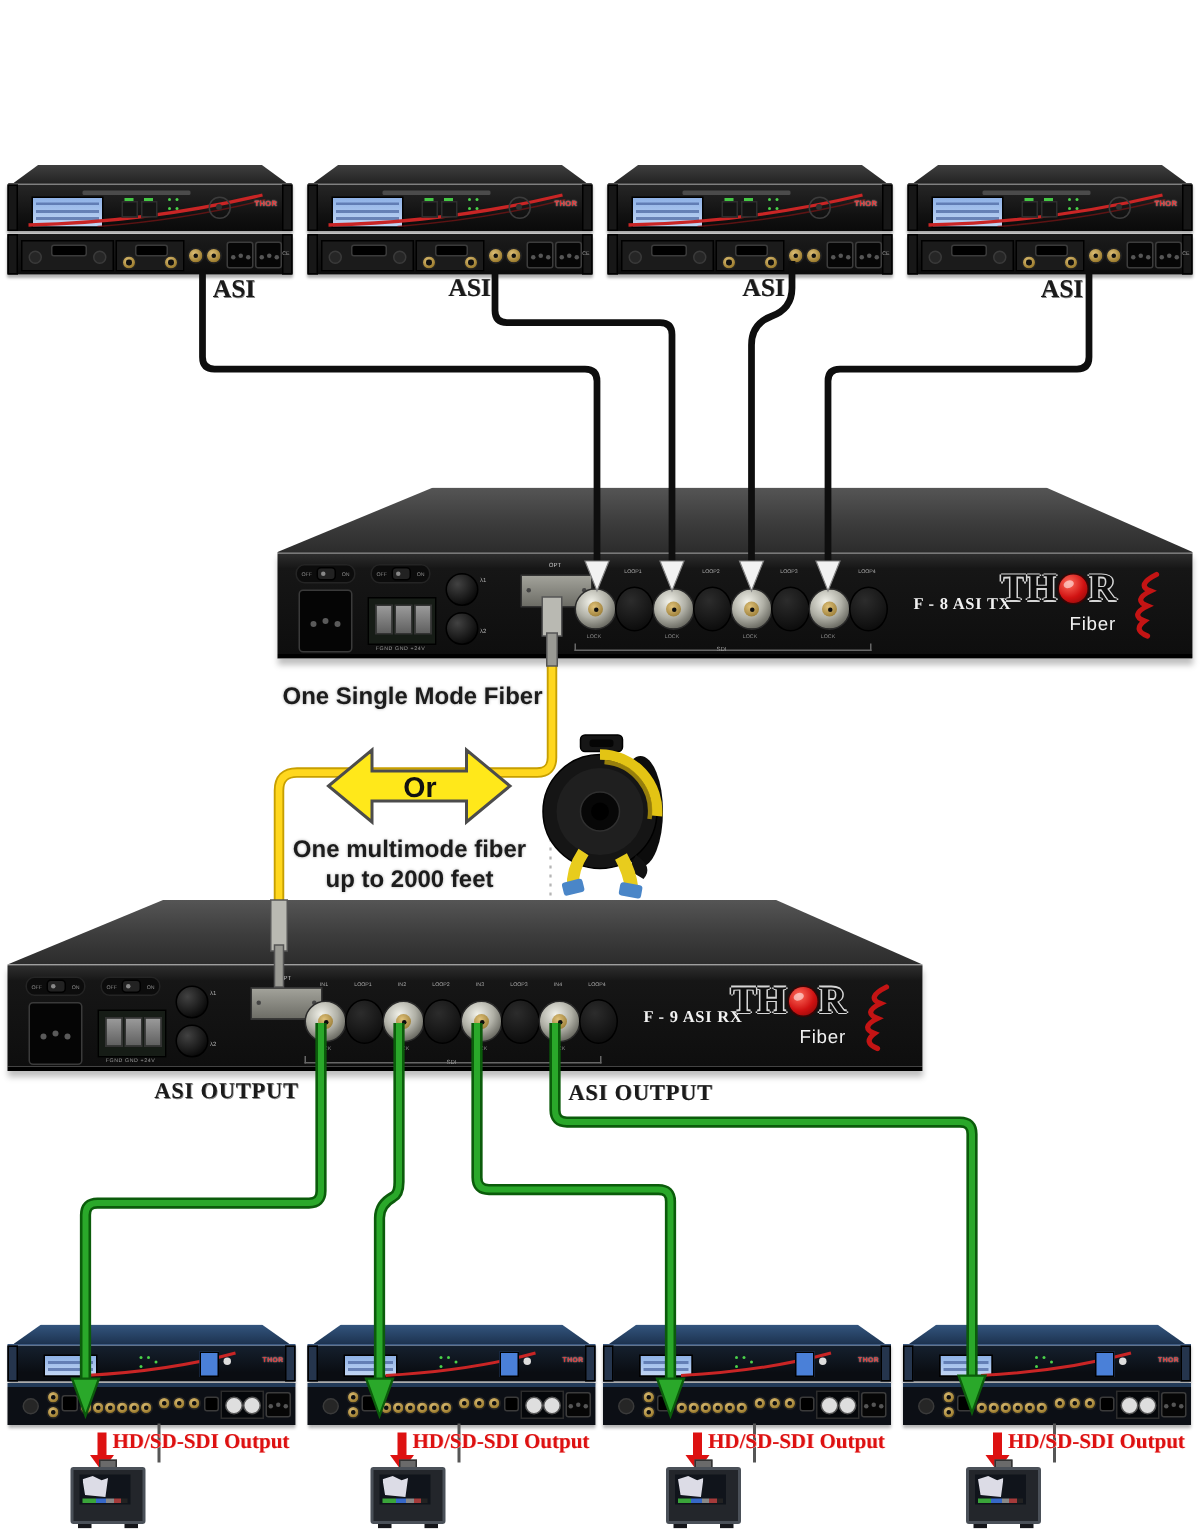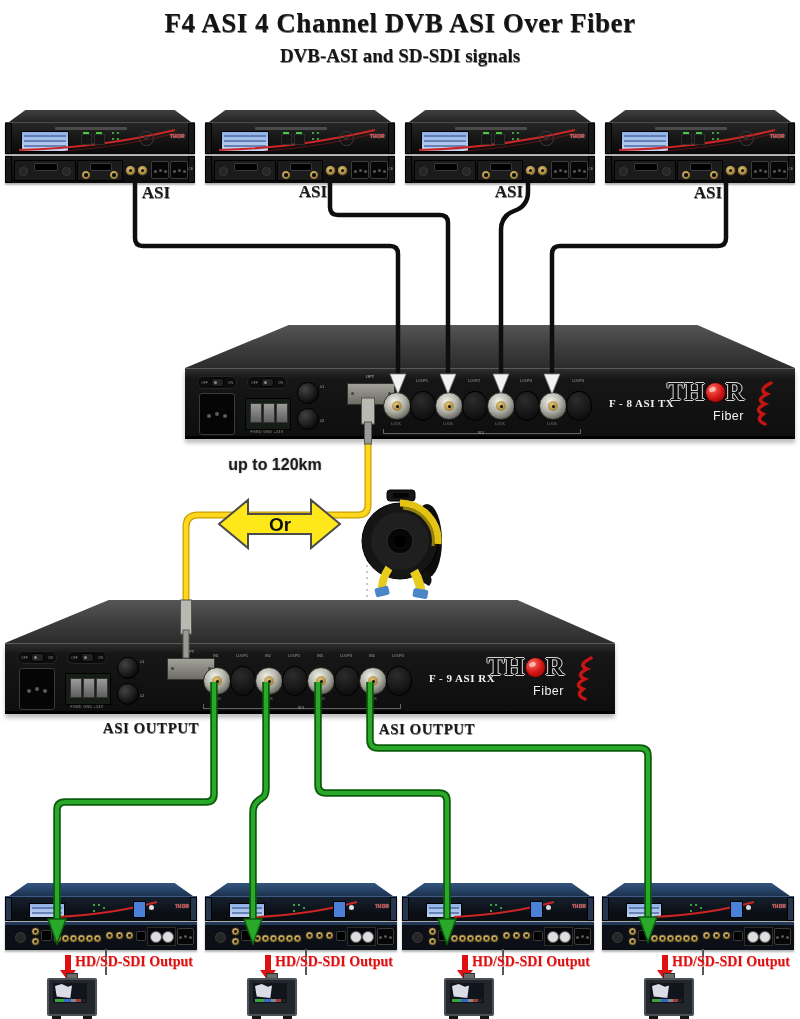--- a/index.html
+++ b/index.html
@@ -133,22 +133,20 @@
   .ghead{fill:var(--cable-green);stroke:var(--cable-green-dark);stroke-width:1.5;}
   .orarrow{fill:var(--arrow-yellow);stroke:#4c4c4c;stroke-width:2;}
   .ortext{font-family:"Liberation Sans",sans-serif;font-weight:bold;font-size:19px;fill:#111;}
   .z4{z-index:4;}
 </style>
 </head>
 <body>
 
 <div id="page">
 
-  <div class="title">F4 ASI 4 Channel DVB ASI Over Fiber</div>
-  <div class="subtitle">DVB-ASI and SD-SDI signals</div>
 
   <div id="encoders-row">
       <div class="encoder" style="left: 5px;">
     <div class="enc-top"></div>
     <div class="enc-face">
       <div class="ear" style="left:0;"></div>
       <div class="ear" style="right:0;"></div>
       <div class="smudge" style="left:50px;top:4px;width:72px;"></div>
       <div class="lcd" style="left:16px;top:8px;width:46px;height:19px;">
         <div class="lcd-lines"></div>
@@ -701,18 +699,22 @@
       <polygon class="ghead" points="639,917 657,917 648,942"></polygon>
     </g>
   </svg>
 
   <div class="asi-label z4" style="left:136px;top:183px;">ASI</div>
   <div class="asi-label z4" style="left:293px;top:182px;">ASI</div>
   <div class="asi-label z4" style="left:489px;top:182px;">ASI</div>
   <div class="asi-label z4" style="left:688px;top:183px;">ASI</div>
 
   <div class="fibnote z4" style="left:150px;top:455px;">
-    <div>up to 120km</div>
+    <div>One Single Mode Fiber</div>
+  </div>
+  <div class="fibnote z4" style="left:148px;top:557px;">
+    <div>One multimode fiber</div>
+    <div>up to 2000 feet</div>
   </div>
 
   <div class="asiout-label z4" style="left:96px;top:720px;">ASI OUTPUT</div>
   <div class="asiout-label z4" style="left:372px;top:721px;">ASI OUTPUT</div>
 </div>
 
 </body></html>

